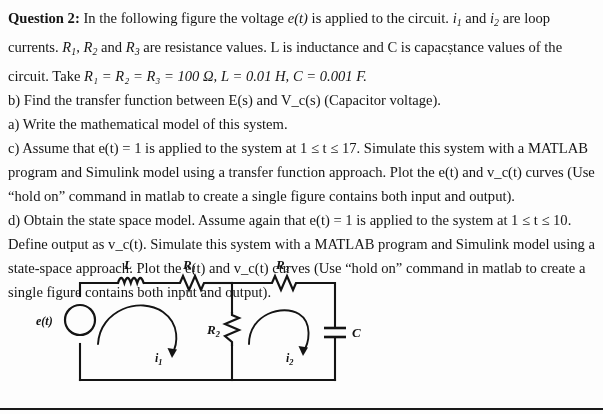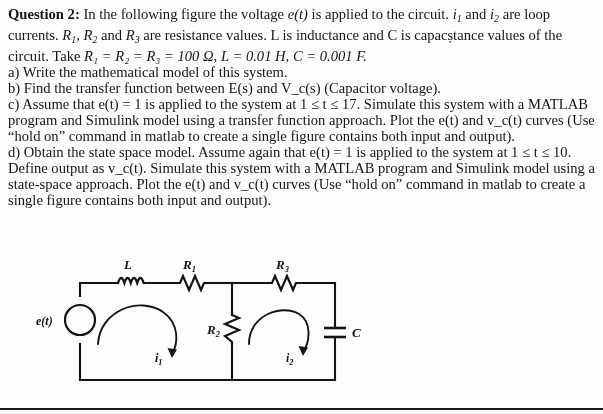--- a/index.html
+++ b/index.html
@@ -20,21 +20,21 @@
     width: 603px;
     height: 414px;
     background: #fdfdfd;
   }
   .qtext {
     position: absolute;
     left: 8px;
     top: 6px;
     width: 588px;
     font-size: 14.6px;
-    line-height: 16px;
+    line-height: 24px;
     text-align: left;
     color: #151515;
   }
   .para { margin: 0 0 0 0; }
   .bold { font-weight: bold; }
   .mathvar { font-style: italic; }
   sub {
     font-size: 0.68em;
     vertical-align: -0.28em;
     font-style: italic;
@@ -71,23 +71,23 @@
   }
 </style>
 </head>
 <body>
 
 <div id="page">
 
   <div class="qtext">
     <p class="para"><span class="bold">Question 2</span><span class="bold">:</span><span> In the following figure the voltage </span><span class="mathvar">e(t)</span><span> is applied to the circuit. </span><span class="nowrap"><span class="mathvar">i</span><sub>1</sub></span><span> and </span><span class="nowrap"><span class="mathvar">i</span><sub>2</sub></span><span> are loop currents. </span><span class="nowrap"><span class="mathvar">R</span><sub>1</sub></span><span>, </span><span class="nowrap"><span class="mathvar">R</span><sub>2</sub></span><span> and </span><span class="nowrap"><span class="mathvar">R</span><sub>3</sub></span><span> are resistance values. L is inductance and C is capacṣtance values of the circuit.  Take </span><span class="mathvar">R₁ = R₂ = R₃ = 100 Ω, L = 0.01 H, C = 0.001 F.</span></p>
 
+    <p class="para"><span>b)</span><span> Find the transfer function between E(s) and V_c(s) (Capacitor voltage).</span></p>
+
     <p class="para"><span>a)</span><span> Write the mathematical model of this system.</span></p>
-
-    <p class="para"><span>b)</span><span> Find the transfer function between E(s) and V_c(s) (Capacitor voltage).</span></p>
 
     <p class="para"><span>c)</span><span> Assume that e(t) = 1 is applied to the system at 1 ≤ t ≤ 17. Simulate this system with a MATLAB program and Simulink model using a transfer function approach. Plot the e(t) and v_c(t) curves (Use “hold on” command in matlab to create a single figure contains both input and output).</span></p>
 
     <p class="para"><span>d)</span><span> Obtain the state space model. Assume again that e(t) = 1 is applied to the system at 1 ≤ t ≤ 10. Define output as  v_c(t). Simulate this system with a MATLAB program and Simulink model using a state-space approach. Plot the e(t) and v_c(t) curves (Use “hold on” command in matlab to create a single figure contains both input and output).</span></p>
   </div>
 
   <div id="figure">
     <svg width="603" height="150" viewBox="0 0 603 150" xmlns="http://www.w3.org/2000/svg">
 
       <path d="M80 48 L80 35 L118 35" fill="none" stroke="#141414" stroke-width="2.1" stroke-linecap="square"></path>

